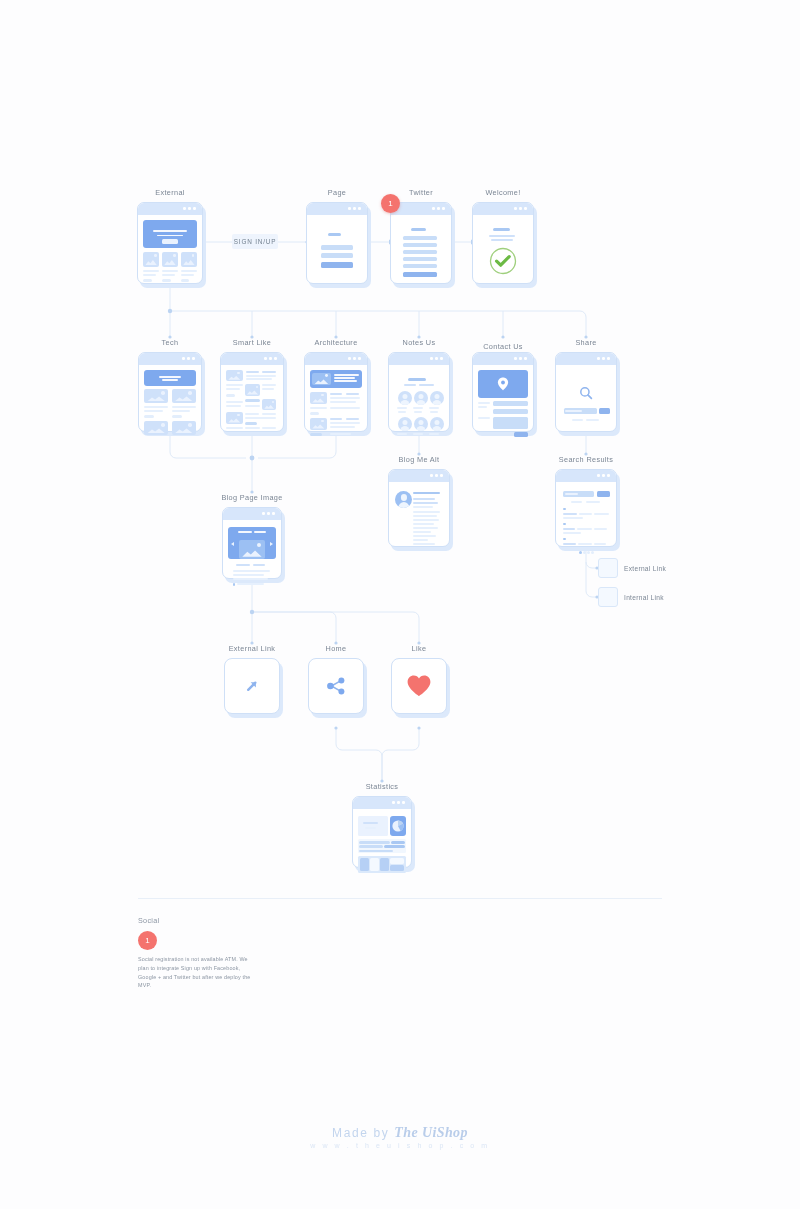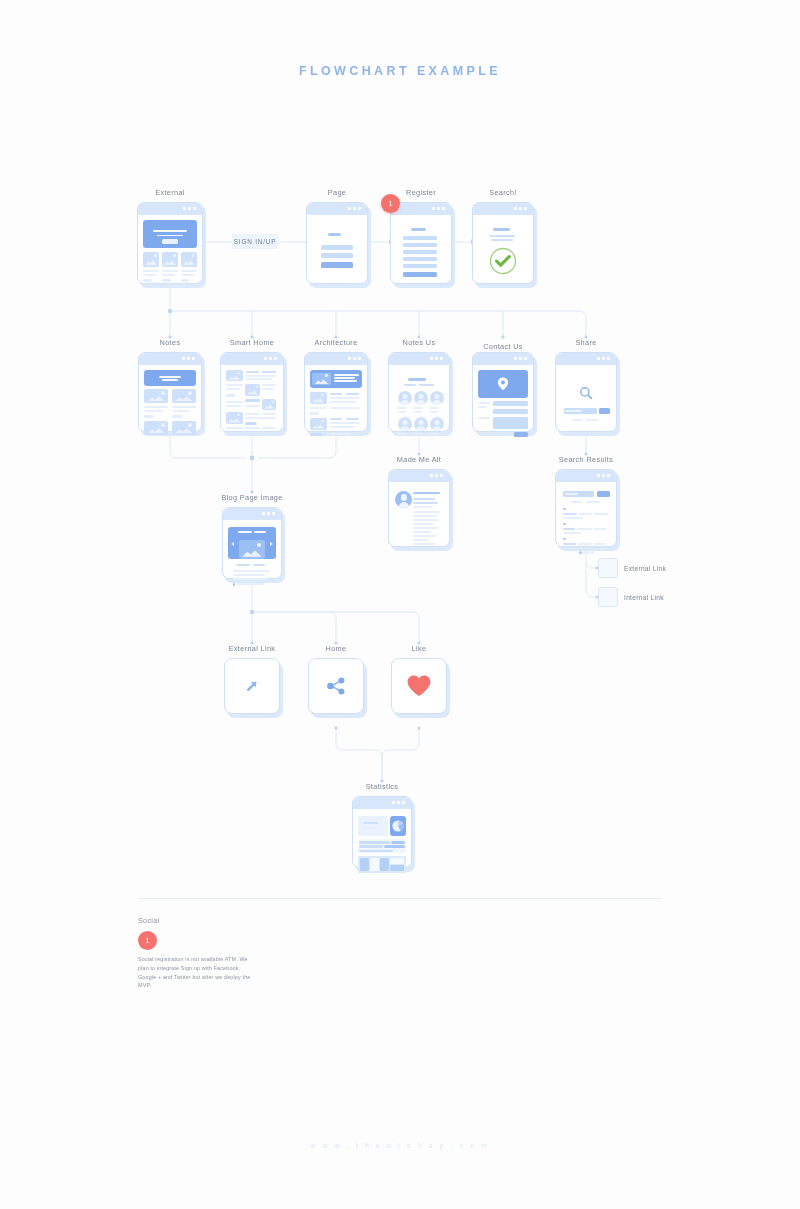--- a/index.html
+++ b/index.html
@@ -126,21 +126,20 @@
   .foot2 {
     position:absolute; top:1142px; left:0; width:800px; text-align:center;
     font-size:7px; letter-spacing:2.6px; color:#dbe6f5;
   }
 </style>
 </head>
 <body>
 
 <div id="stage">
 
-  <div class="title">FLOWCHART EXAMPLE</div>
 
   <svg class="wires" viewBox="0 0 800 1209">
 
     <line x1="202" y1="242" x2="232" y2="242"></line>
     <line x1="278" y1="242" x2="306" y2="242"></line>
     <line x1="368" y1="242" x2="390" y2="242"></line>
     <line x1="452" y1="242" x2="472" y2="242"></line>
     <circle class="dot" cx="203" cy="242" r="1.6"></circle>
     <circle class="dot" cx="307" cy="242" r="1.6"></circle>
     <circle class="dot" cx="369" cy="242" r="1.6"></circle>
@@ -255,21 +254,21 @@
       <div class="body">
         <div class="blk dd" style="left:32%; top:13px; width:26%; height:2.6px;"></div>
         <div class="blk d" style="left:18%; top:25px; width:64%; height:5px;"></div>
         <div class="blk d" style="left:18%; top:33px; width:64%; height:5px;"></div>
         <div class="blk dd" style="left:18%; top:42px; width:64%; height:6px; background:#8fb4ee;"></div>
       </div>
     </div>
   </div>
 
   <div class="node" style="left:390px; top:188px; width:62px;">
-    <div class="node-label" style="top:0;">Register</div>
+    <div class="node-label" style="top:0;">Twitter</div>
     <div class="card" style="left:0; top:14px; width:62px; height:82px;">
       <div class="bar">
         <div class="dots">
             <i></i>
             <i></i>
             <i></i>
           </div>
       </div>
       <div class="body">
         <div class="blk dd" style="left:30%; top:8px; width:30%; height:2.6px;"></div>
@@ -278,21 +277,21 @@
         <div class="blk d" style="left:14%; top:30px; width:68%; height:4px;"></div>
         <div class="blk d" style="left:14%; top:37px; width:68%; height:4px;"></div>
         <div class="blk d" style="left:14%; top:44px; width:68%; height:4px;"></div>
         <div class="blk dd" style="left:14%; top:52px; width:68%; height:5px; background:#8fb4ee;"></div>
       </div>
     </div>
     <div class="badge" style="left:-9px; top:6px;">1</div>
   </div>
 
   <div class="node" style="left:472px; top:188px; width:62px;">
-    <div class="node-label" style="top:0;">Search!</div>
+    <div class="node-label" style="top:0;">Welcome!</div>
     <div class="card" style="left:0; top:14px; width:62px; height:82px;">
       <div class="bar">
         <div class="dots">
             <i></i>
             <i></i>
             <i></i>
           </div>
       </div>
       <div class="body">
         <div class="blk dd" style="left:30%; top:8px; width:34%; height:2.6px;"></div>
@@ -300,21 +299,21 @@
         <div class="ln m" style="left:26%; top:19px; width:44%;"></div>
         <svg style="position:absolute; left:50%; top:26px; transform:translateX(-50%);" width="30" height="30" viewBox="0 0 30 30">
           <circle cx="15" cy="15" r="12.5" fill="none" stroke="#9fcf7d" stroke-width="1.3"></circle>
           <path d="M8.6 15.2 L12.7 19.2 L21.2 10.6" fill="none" stroke="#6cba44" stroke-width="3.2" stroke-linecap="round" stroke-linejoin="round"></path>
         </svg>
       </div>
     </div>
   </div>
 
   <div class="node" style="left:138px; top:338px; width:64px;">
-    <div class="node-label" style="top:0;">Notes</div>
+    <div class="node-label" style="top:0;">Tech</div>
     <div class="card" style="left:0; top:14px; width:64px; height:80px;">
       <div class="bar">
         <div class="dots">
             <i></i>
             <i></i>
             <i></i>
           </div>
       </div>
       <div class="body">
         <div class="hero" style="left:0; top:0; width:100%; height:16px;">
@@ -329,21 +328,21 @@
         <div class="ln" style="left:53%; top:40px; width:36%;"></div>
         <div class="blk" style="left:0;   top:45px; width:20%; height:3px;"></div>
         <div class="blk" style="left:53%; top:45px; width:20%; height:3px;"></div>
         <div class="imgbox" style="left:0;   top:51px; width:47%; height:14px;"></div>
         <div class="imgbox" style="left:53%; top:51px; width:47%; height:14px;"></div>
       </div>
     </div>
   </div>
 
   <div class="node" style="left:220px; top:338px; width:64px;">
-    <div class="node-label" style="top:0;">Smart Home</div>
+    <div class="node-label" style="top:0;">Smart Like</div>
     <div class="card" style="left:0; top:14px; width:64px; height:80px;">
       <div class="bar">
         <div class="dots">
             <i></i>
             <i></i>
             <i></i>
           </div>
       </div>
       <div class="body">
         <div class="imgbox" style="left:0; top:0; width:32%; height:11px;"></div>
@@ -490,21 +489,21 @@
           <div class="blk" style="left:4%; top:28%; width:52%; height:2px; background:#eaf2fe;"></div>
         </div>
         <div class="blk dd" style="left:76%; top:38px; width:22%; height:6px; background:#8fb4ee;"></div>
         <div class="ln" style="left:22%; top:49px; width:22%;"></div>
         <div class="ln" style="left:50%; top:49px; width:26%;"></div>
       </div>
     </div>
   </div>
 
   <div class="node" style="left:388px; top:455px; width:62px;">
-    <div class="node-label" style="top:0;">Made Me Alt</div>
+    <div class="node-label" style="top:0;">Blog Me Alt</div>
     <div class="card" style="left:0; top:14px; width:62px; height:78px;">
       <div class="bar">
         <div class="dots">
             <i></i>
             <i></i>
             <i></i>
           </div>
       </div>
       <div class="body">
         <div class="avatar" style="left:2%; top:4px; width:17px; height:17px; background:#9cc0f3;"></div>
@@ -668,15 +667,19 @@
         </div>
       </div>
     </div>
   </div>
 
   <div class="divider"></div>
   <div class="notes-h">Social</div>
   <div class="note-badge">1</div>
   <div class="note-text">Social registration is not available ATM. We plan to integrate Sign up with Facebook, Google + and Twitter but after we deploy the MVP.</div>
 
+  <div class="foot1">
+    <span>Made by</span>
+    <b>The UiShop</b>
+  </div>
   <div class="foot2">w w w . t h e u i s h o p . c o m</div>
 
 </div>
 
 </body></html>

